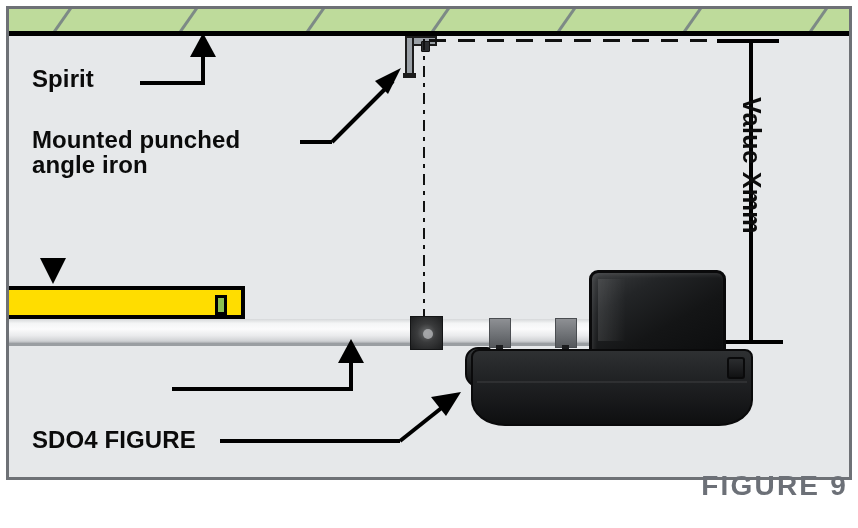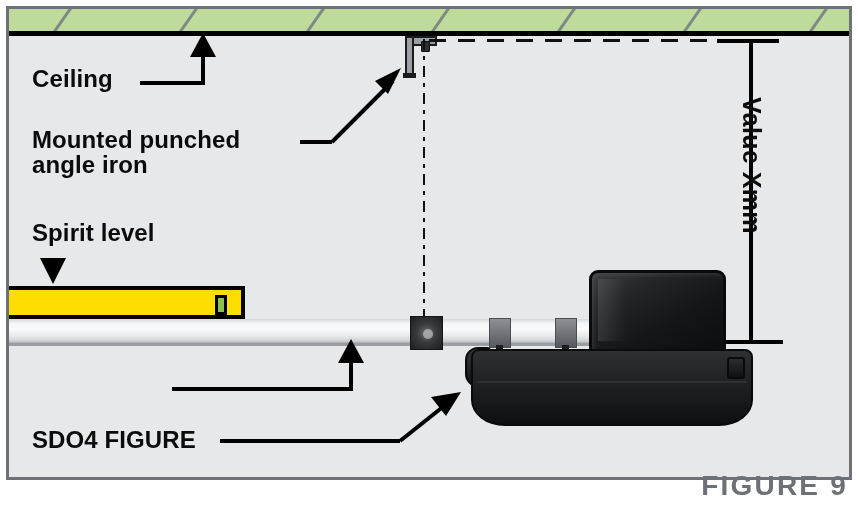--- a/index.html
+++ b/index.html
@@ -436,26 +436,25 @@
     <div class="arrow up" style="left:329px; top:330px;"></div>
 
     <div class="diag-leader" style="left:0; top:0; width:846px; height:474px;">
       <svg width="846" height="474" viewBox="0 0 846 474">
         <line x1="211" y1="432" x2="391" y2="432" stroke="#000" stroke-width="4"></line>
         <line x1="391" y1="432" x2="440" y2="393" stroke="#000" stroke-width="4"></line>
         <polygon points="452,383 422,388 437,407" fill="#000"></polygon>
       </svg>
     </div>
 
-    <div class="label" style="left:23px; top:57px;">Ceiling</div>
+    <div class="label" style="left:23px; top:57px;">Spirit</div>
 
     <div class="label" style="left:23px; top:118px;">Mounted punched
 angle iron</div>
 
-    <div class="label" style="left:23px; top:211px;">Spirit level</div>
 
 
     <div class="label" style="left:23px; top:418px;">SDO4 FIGURE</div>
 
   </div>
 
   <div class="figure-caption">FIGURE 9</div>
 
 </div>
 

